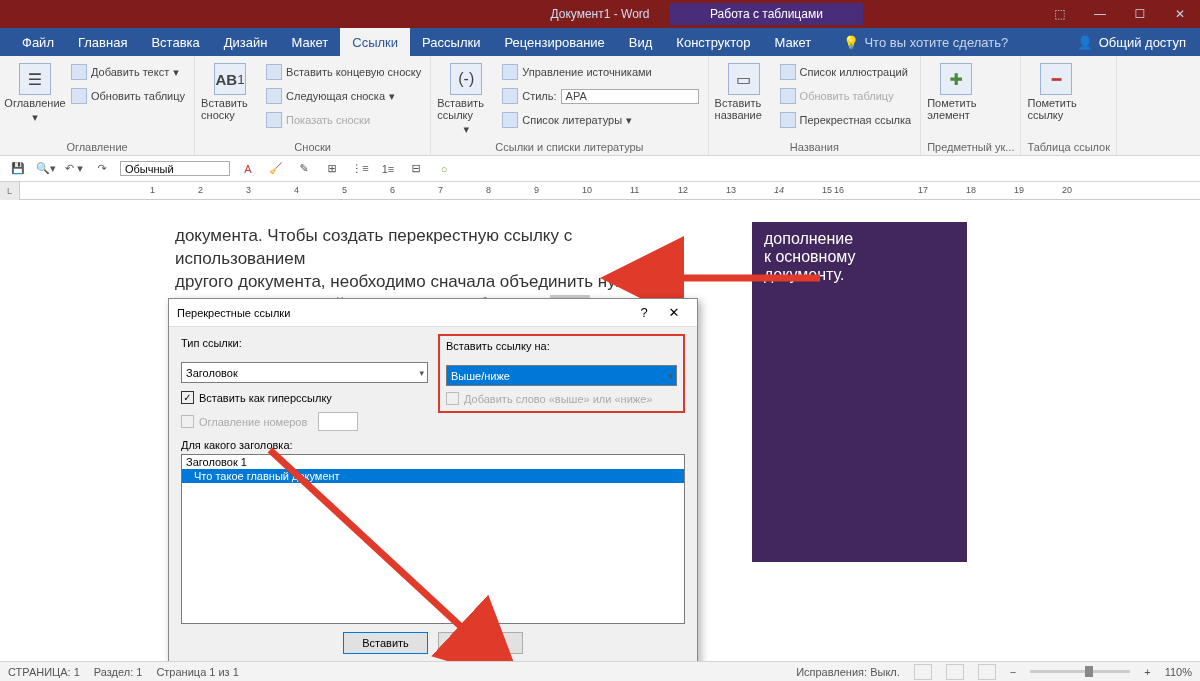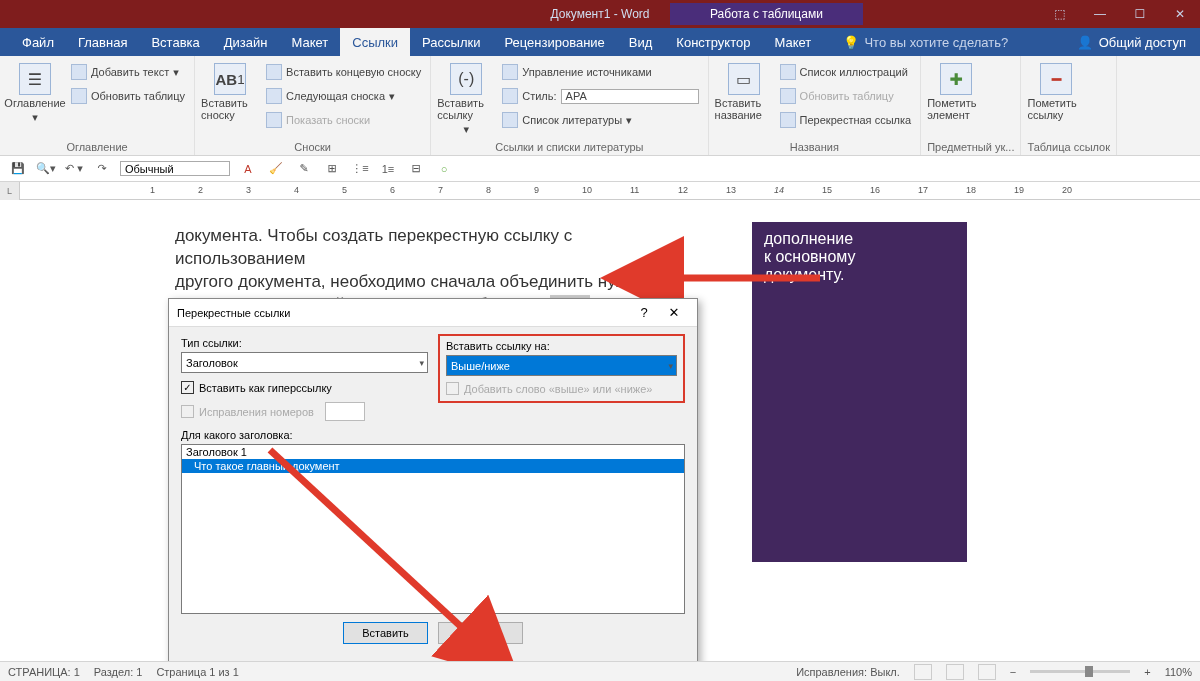--- a/index.html
+++ b/index.html
@@ -42,21 +42,21 @@
 .doc-text .hl { background: #ccc; }
 .sidebar-box { position: absolute; left: 732px; top: 22px; width: 215px; height: 340px; background: #42275e; color: #fff; padding: 8px 12px; font-size: 16px; font-family: "Century Gothic", sans-serif; }
 
 .dialog { position: absolute; left: 168px; top: 298px; width: 530px; background: #f0f0f0; border: 1px solid #888; box-shadow: 3px 3px 8px rgba(0,0,0,0.3); font-size: 11px; color: #000; }
 .dialog-titlebar { height: 28px; background: #fff; border-bottom: 1px solid #ddd; display: flex; align-items: center; padding: 0 8px; }
 .dialog-titlebar .dtitle { flex: 1; }
 .dialog-titlebar .dbtn { width: 30px; text-align: center; font-size: 13px; }
 .dialog-body { padding: 10px 12px 12px; }
 .dialog-row { display: flex; gap: 10px; }
 .field-col { flex: 1; }
-.field-col label { display: block; margin-bottom: 3px; }
+.field-col label { display: block; margin-bottom: 13px; }
 .combo { width: 100%; height: 21px; border: 1px solid #7a7a7a; background: #fff; display: flex; align-items: center; padding: 0 4px; position: relative; }
 .combo::after { content: "▾"; position: absolute; right: 3px; color: #555; font-size: 9px; }
 .combo.selected { background: #0078d7; color: #fff; }
 .hl-box { border: 2px solid #d93a2b; padding: 4px 6px 6px; margin-top: -3px; }
 .chk-row { display: flex; align-items: center; gap: 5px; margin-top: 8px; }
 .chk { width: 13px; height: 13px; border: 1px solid #333; display: flex; align-items: center; justify-content: center; font-size: 10px; }
 .chk.disabled { border-color: #bbb; color: #bbb; }
 .listbox { width: 100%; height: 170px; border: 1px solid #7a7a7a; background: #fff; margin-top: 3px; overflow: auto; }
 .listbox .item { padding: 1px 4px; }
 .listbox .item.sel { background: #0078d7; color: #fff; padding-left: 12px; }
@@ -245,21 +245,21 @@
       <span class="tick" style="left: 370px;">6</span>
       <span class="tick" style="left: 418px;">7</span>
       <span class="tick" style="left: 466px;">8</span>
       <span class="tick" style="left: 514px;">9</span>
       <span class="tick" style="left: 562px;">10</span>
       <span class="tick" style="left: 610px;">11</span>
       <span class="tick" style="left: 658px;">12</span>
       <span class="tick" style="left: 706px;">13</span>
       <span class="tick" style="left: 754px; font-style: italic;">14</span>
       <span class="tick" style="left: 802px;">15</span>
-      <span class="tick" style="left: 850px; text-align: right;">16</span>
+      <span class="tick" style="left: 814px; text-align: right;">16</span>
       <span class="tick" style="left: 898px;">17</span>
       <span class="tick" style="left: 946px;">18</span>
       <span class="tick" style="left: 994px;">19</span>
       <span class="tick" style="left: 1042px;">20</span>
     </div>
 </div>
 
 <div class="document-area">
   <div class="doc-text">
     <span>документа. Чтобы создать перекрестную ссылку с использованием</span><br>
@@ -296,21 +296,21 @@
         <label>Тип ссылки:</label>
         <div class="combo">
             <span>Заголовок</span>
           </div>
         <div class="chk-row">
             <span class="chk">✓</span>
             <span>Вставить как гиперссылку</span>
           </div>
         <div class="chk-row" style="color:#aaa">
             <span class="chk disabled"></span>
-            <span>Исправления номеров</span>
+            <span>Оглавление номеров</span>
             <span class="num-box"></span>
           </div>
       </div>
       <div class="field-col">
         <div class="hl-box">
           <label>Вставить ссылку на:</label>
           <div class="combo selected">
               <span>Выше/ниже</span>
             </div>
           <div class="chk-row" style="color:#aaa; margin-top:6px">

